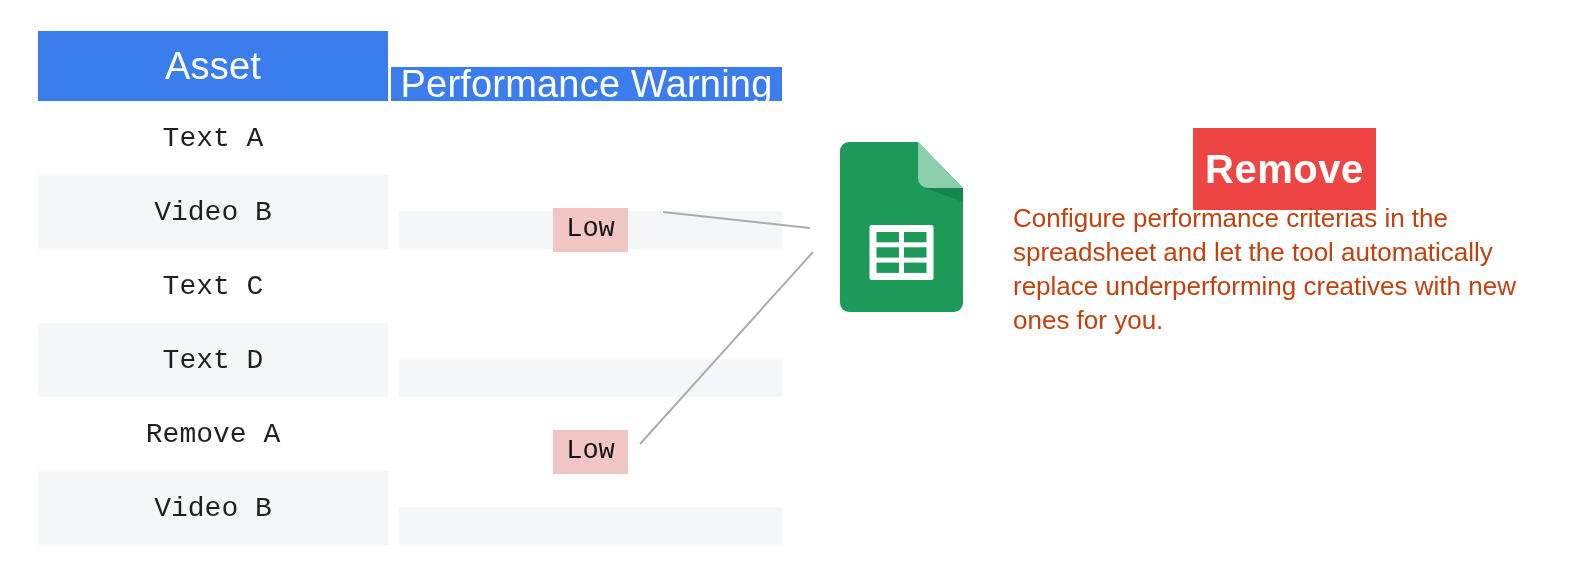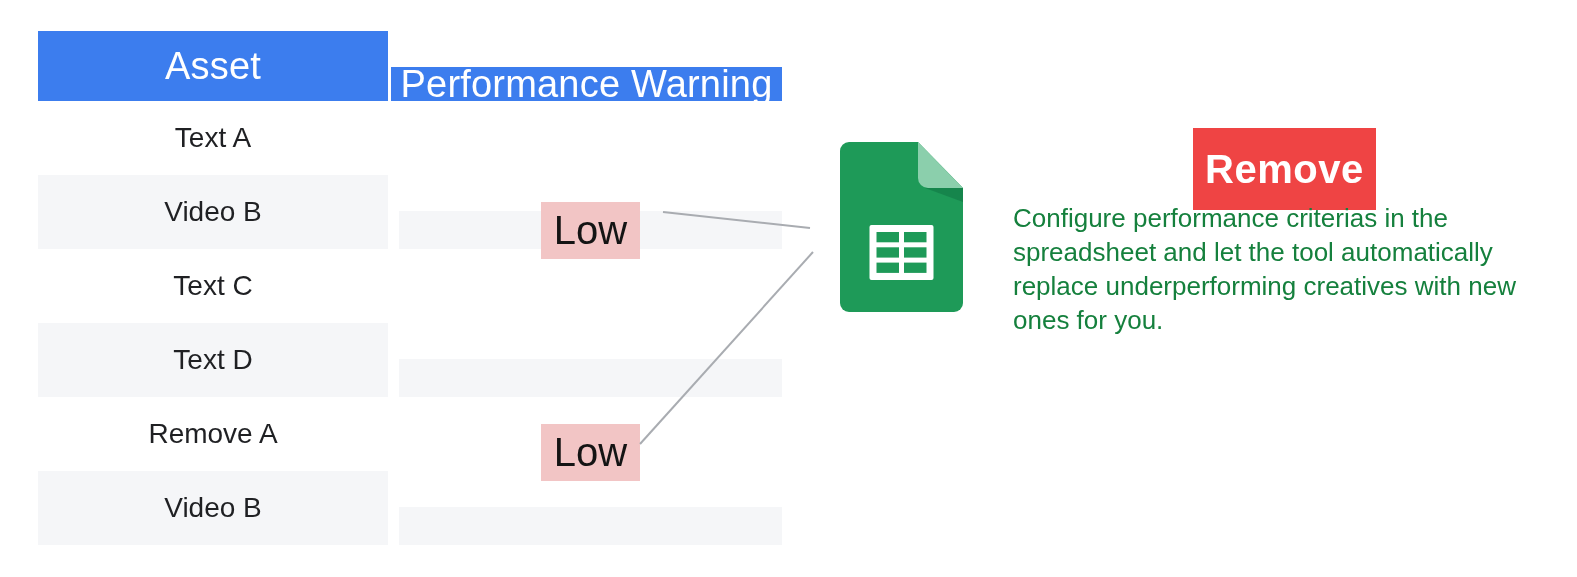--- a/index.html
+++ b/index.html
@@ -35,35 +35,36 @@
     align-items: center;
     justify-content: center;
     letter-spacing: 0.2px;
   }
   .col1 { width: 350px; flex: 0 0 350px; }
   .col2 { flex: 1; margin-top: 36px; }
   .tr {
     display: flex;
     gap: 11px;
     height: 74px;
+    font-family: Liberation Mono, monospace;
   }
   .td {
     display: flex;
     align-items: center;
     justify-content: center;
     font-size: 28px;
     color: #1f2023;
     background: #ffffff;
   }
   .tbody .tr:nth-child(even) .td { background: #F5F6F8; }
   .warning-badge {
     display: inline-block;
     background: #F2C5C5;
     color: #141414;
-    font-size: 40px;
+    font-size: 27px;
     line-height: 1;
     padding: 8px 13px 9px 13px;
   }
 
   
   .connector-overlay {
     position: absolute;
     left: 0; top: 0;
     width: 1577px; height: 577px;
     pointer-events: none;
@@ -93,21 +94,21 @@
     text-align: right;
   }
   .callout-description {
     position: absolute;
     left: 1013px;
     top: 201px;
     width: 507px;
     margin: 0;
     font-size: 26px;
     line-height: 34px;
-    color: #15803d;
+    color: #c2410c;
   }
 </style>
 </head>
 <body>
 
 <div class="canvas">
 
   <div class="asset-table">
     <div class="thead">
       <div class="th col1">Asset</div>

